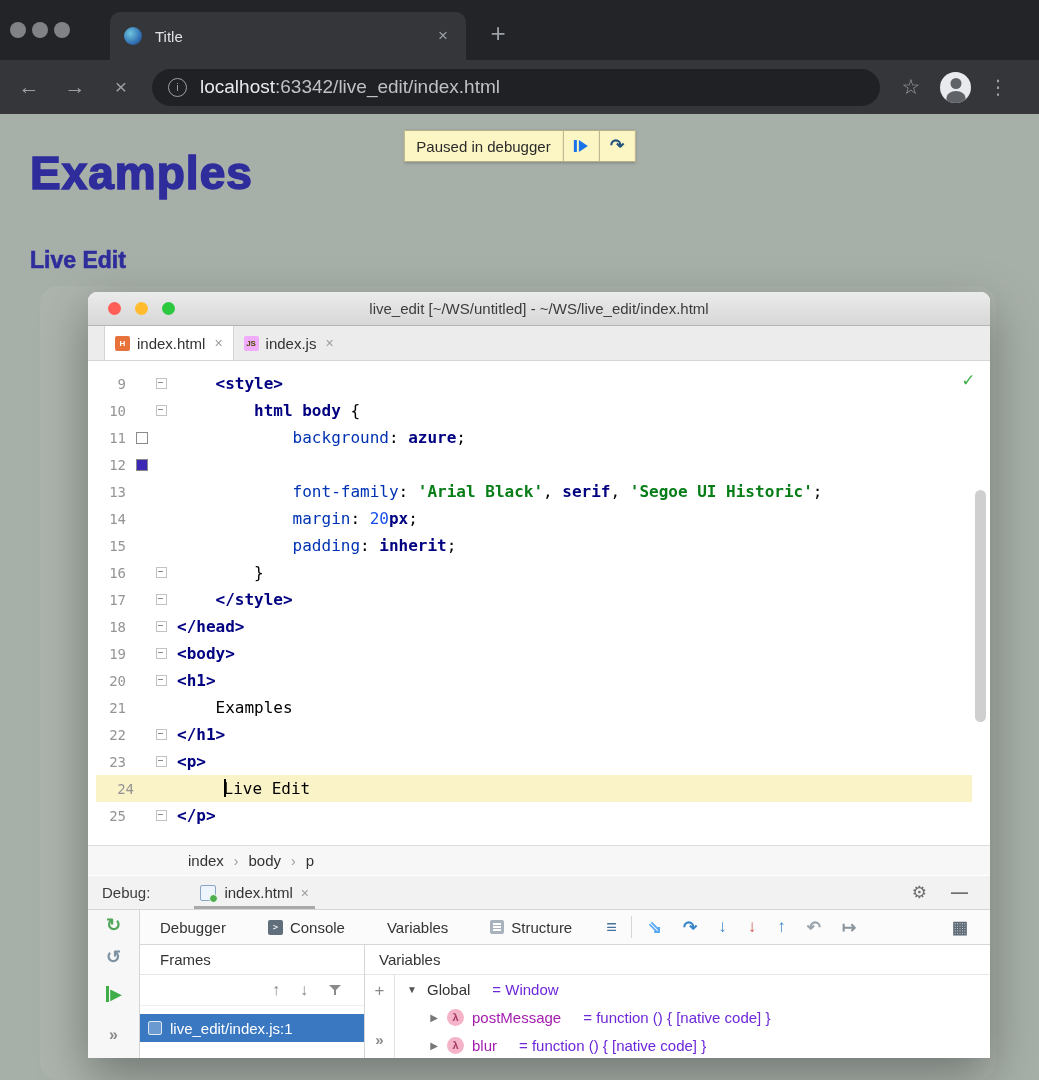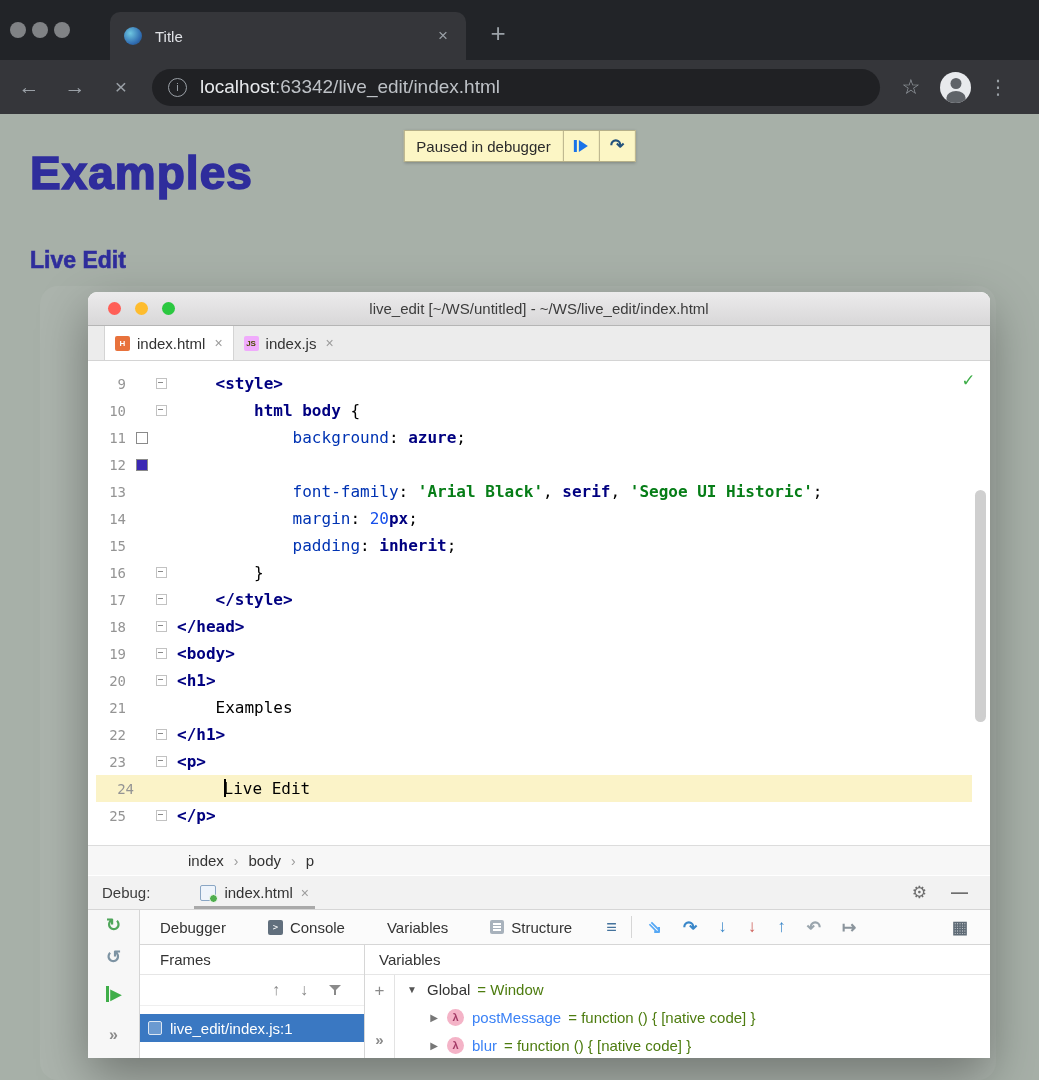--- a/index.html
+++ b/index.html
@@ -167,22 +167,22 @@
   .vplus{font-size:17px;}
   .vmore{font-size:15px;font-weight:bold;}
   .vrows{position:absolute;left:30px;top:30px;right:0;bottom:0;overflow:hidden;}
   .vrow{height:28px;display:flex;align-items:center;font-size:15px;}
   .vrow .tri{width:14px;text-align:center;font-size:10px;color:#555;margin-left:10px;flex:none;}
   .vrow.child .tri{margin-left:32px;color:#777;}
   .vrow .lam{width:17px;height:17px;border-radius:50%;background:#f4b3c7;color:#a33b66;font-size:11px;
         display:flex;align-items:center;justify-content:center;margin-left:6px;font-weight:bold;flex:none;}
   .vrow .vname{margin-left:8px;white-space:nowrap;}
   .vrow .vname.global{color:#333;}
-  .vrow .vname.fn{color:#3b82f6;}
-  .vrow .vval{color:#4d7c0f;margin-left:7px;white-space:nowrap;}
+  .vrow .vname.fn{color:#a21caf;}
+  .vrow .vval{color:#6d28d9;margin-left:22px;white-space:nowrap;}
 </style>
 </head>
 <body>
 
 <div class="tabstrip">
   <span class="light l1"></span>
   <span class="light l2"></span>
   <span class="light l3"></span>
   <div class="btab">
     <span class="favicon"></span>

